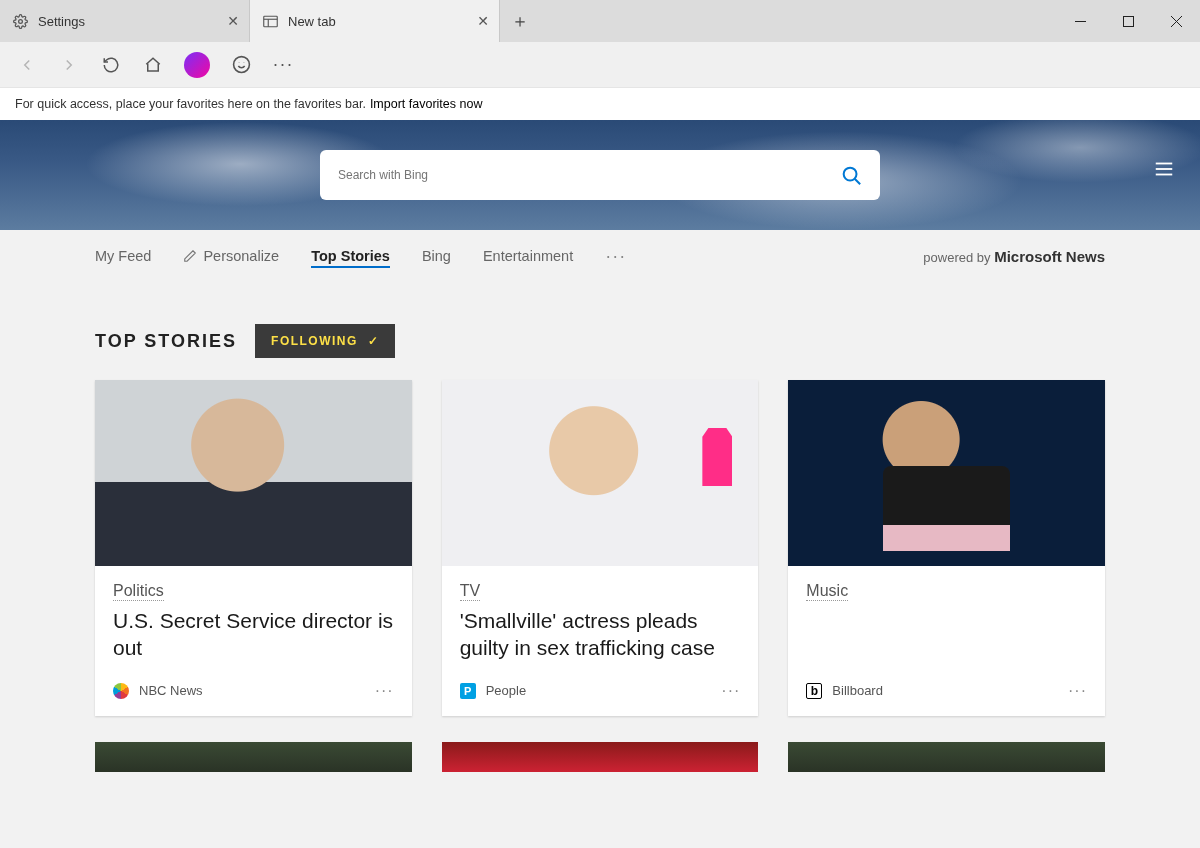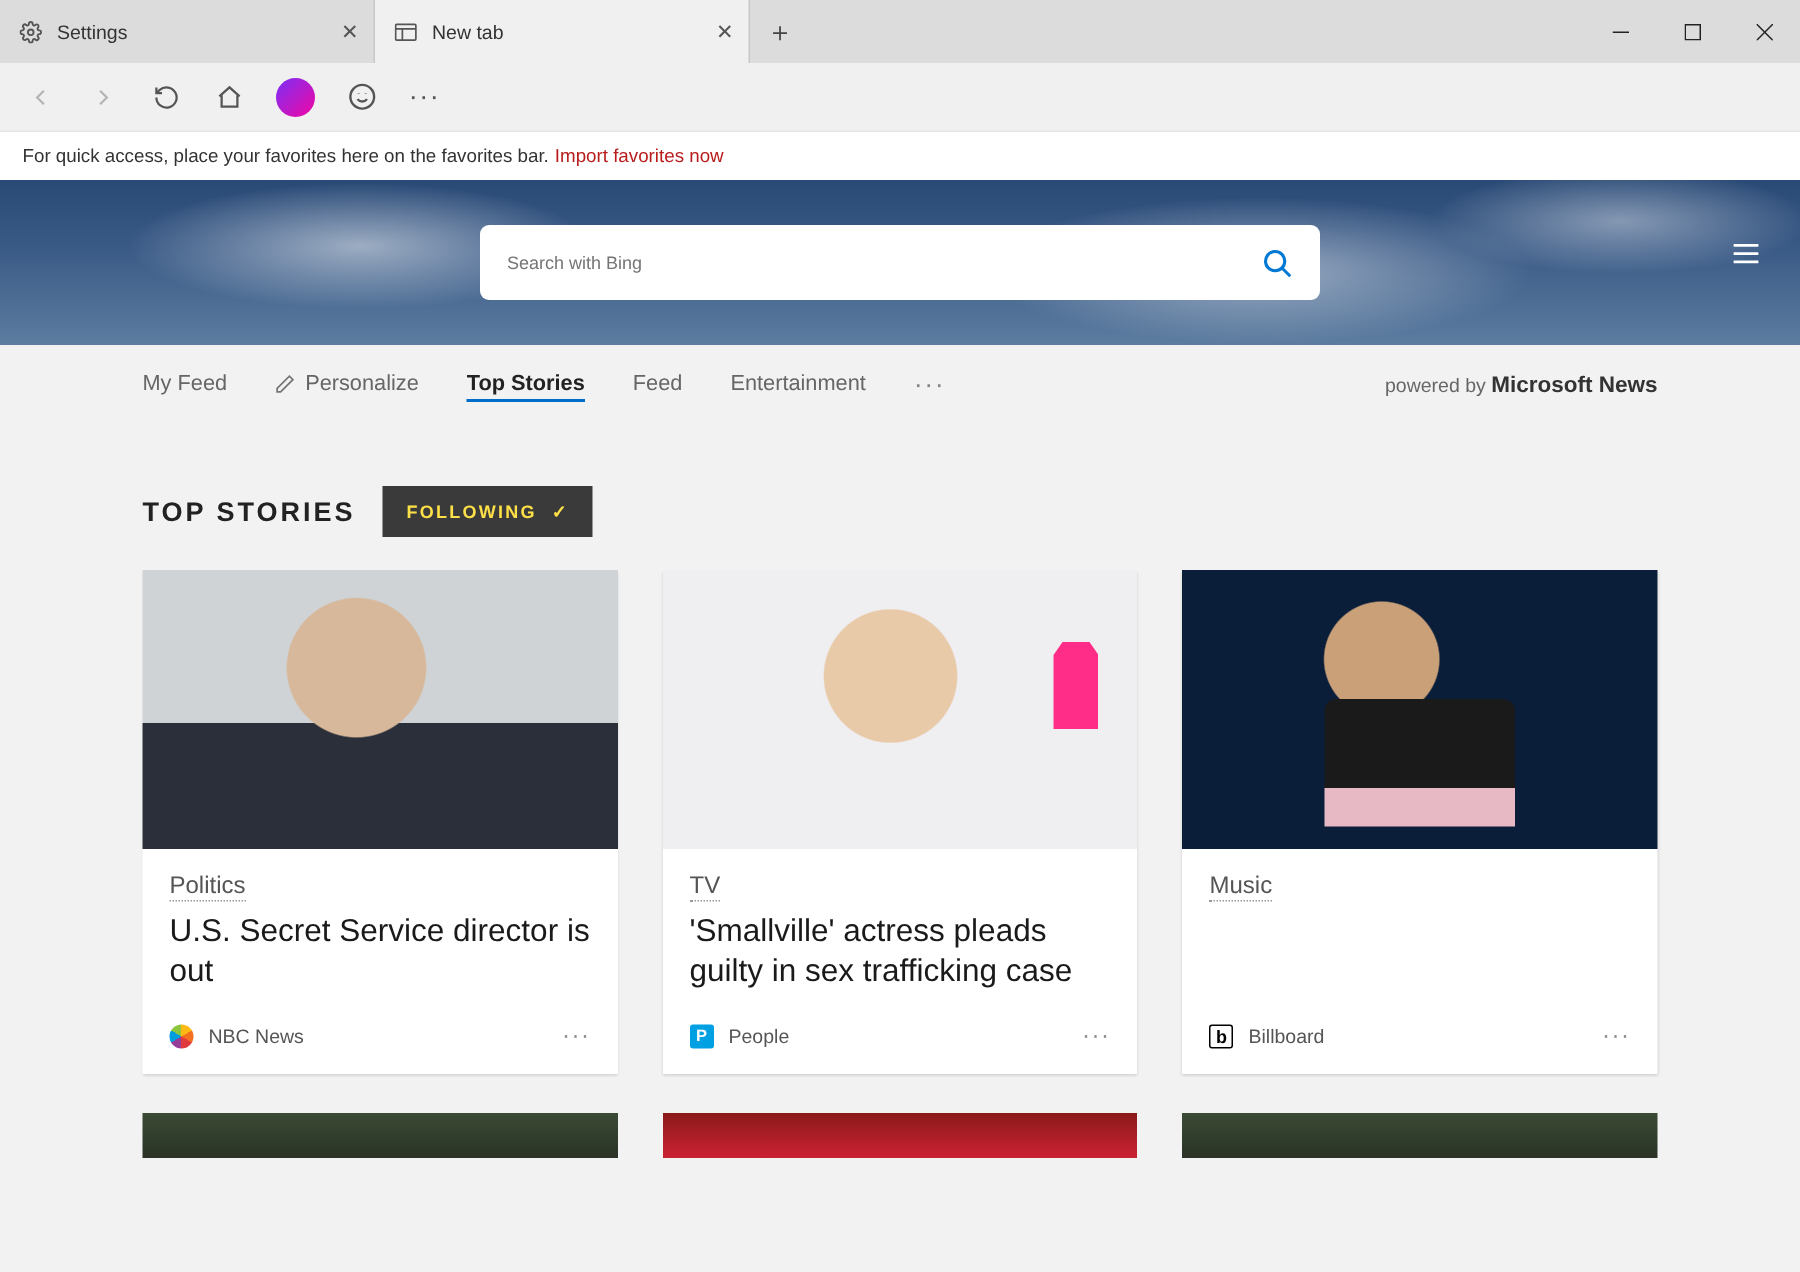--- a/index.html
+++ b/index.html
@@ -18,21 +18,21 @@
 
   
   .toolbar { height:46px; background:#f0f0f0; display:flex; align-items:center; padding:0 8px; gap:4px; border-bottom:1px solid #e5e5e5;}
   .tbtn { width:38px; height:38px; display:flex; align-items:center; justify-content:center; border-radius:2px; cursor:pointer; color:#555;}
   .tbtn.disabled { color:#b5b5b5; cursor:default;}
   .addr { flex:1; height:34px; background:#fff; border:1px solid #d8d8d8; border-radius:2px; display:flex; align-items:center; padding:0 10px; gap:8px; }
   .addr input { border:none; outline:none; flex:1; font-size:15px; color:#666; background:transparent;}
   .addr .star { color:#888; font-size:18px; cursor:pointer;}
   .avatar { width:26px; height:26px; border-radius:50%; background:linear-gradient(135deg,#7b2ff7,#f107a3); margin:0 8px; cursor:pointer;}
   .favbar { height:32px; background:#fff; display:flex; align-items:center; padding:0 15px; font-size:12.5px; color:#333; gap:4px;}
-  .favbar a { color:#b91c1c; text-decoration:none; cursor:pointer;}
+  .favbar a { color:#000000; text-decoration:none; cursor:pointer;}
 
   
   .hero { height:110px; background:linear-gradient(180deg,#2a4a76 0%, #3a5a86 40%, #5c7ca0 100%);
           position:relative; display:flex; align-items:center; justify-content:center;}
   .hero::before { content:""; position:absolute; inset:0;
      background:
        radial-gradient(ellipse 220px 60px at 20% 40%, rgba(255,255,255,0.5), transparent 70%),
        radial-gradient(ellipse 260px 70px at 70% 55%, rgba(255,255,255,0.45), transparent 70%),
        radial-gradient(ellipse 180px 50px at 90% 25%, rgba(255,255,255,0.4), transparent 70%);
   }
@@ -204,21 +204,21 @@
 
   <div class="feed-nav">
     <span class="item">My Feed</span>
     <span class="item">
       <svg width="14" height="14" viewBox="0 0 24 24" fill="none" stroke="#777" stroke-width="2">
           <path d="M17 3l4 4L7 21H3v-4L17 3z"></path>
         </svg>
       <span>Personalize</span>
     </span>
     <span class="item active">Top Stories</span>
-    <span class="item">Feed</span>
+    <span class="item">Bing</span>
     <span class="item">Entertainment</span>
     <span class="more-dots">···</span>
     <span class="powered">
       <span>powered by</span>
       <b>Microsoft News</b>
     </span>
   </div>
 
   <div class="section-head">
     <h2>TOP STORIES</h2>

